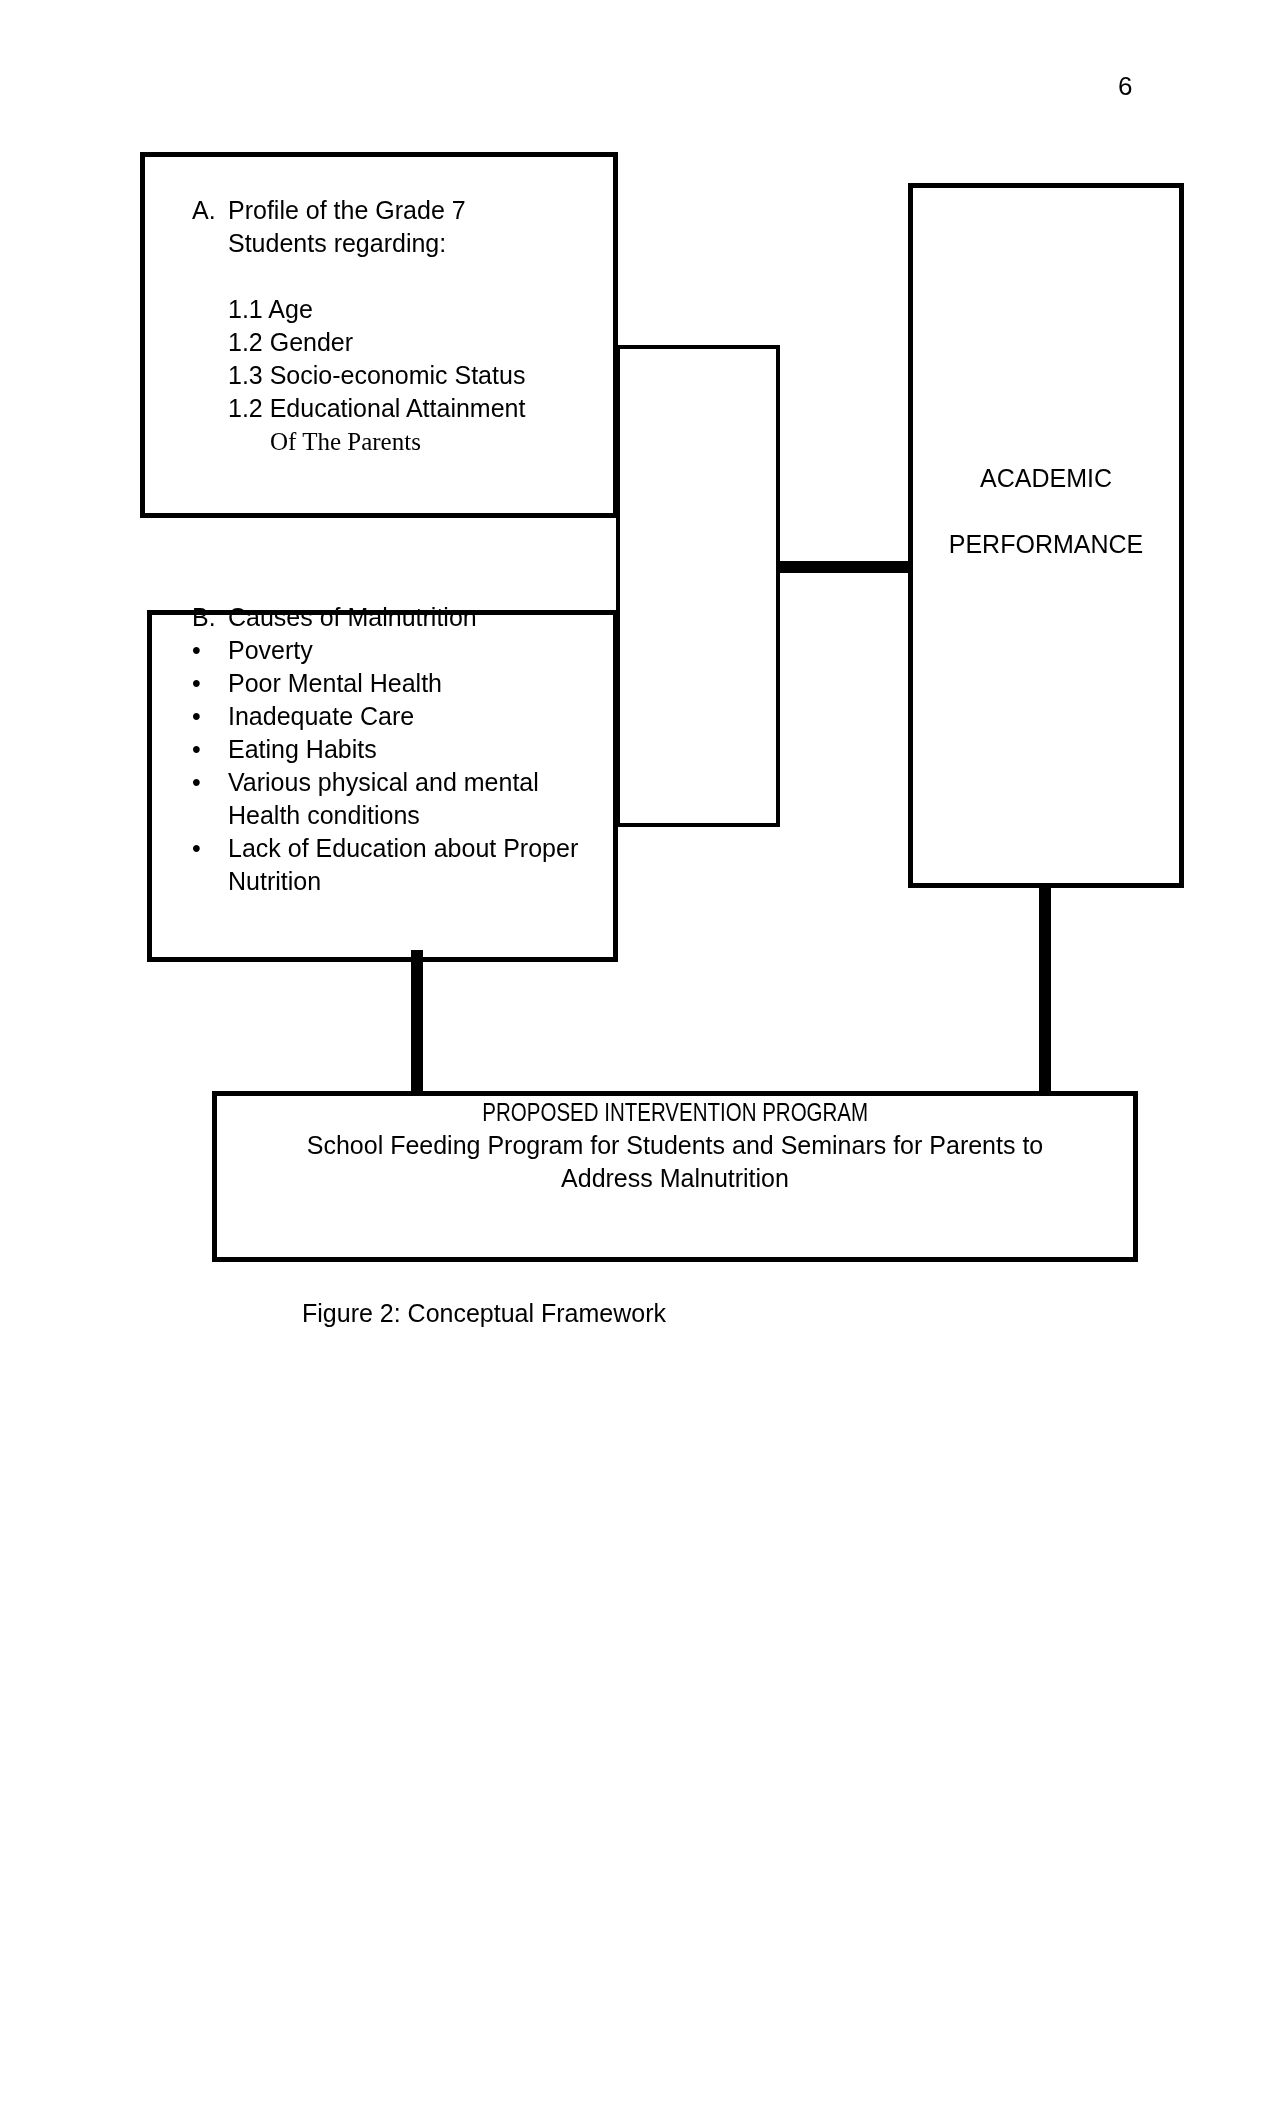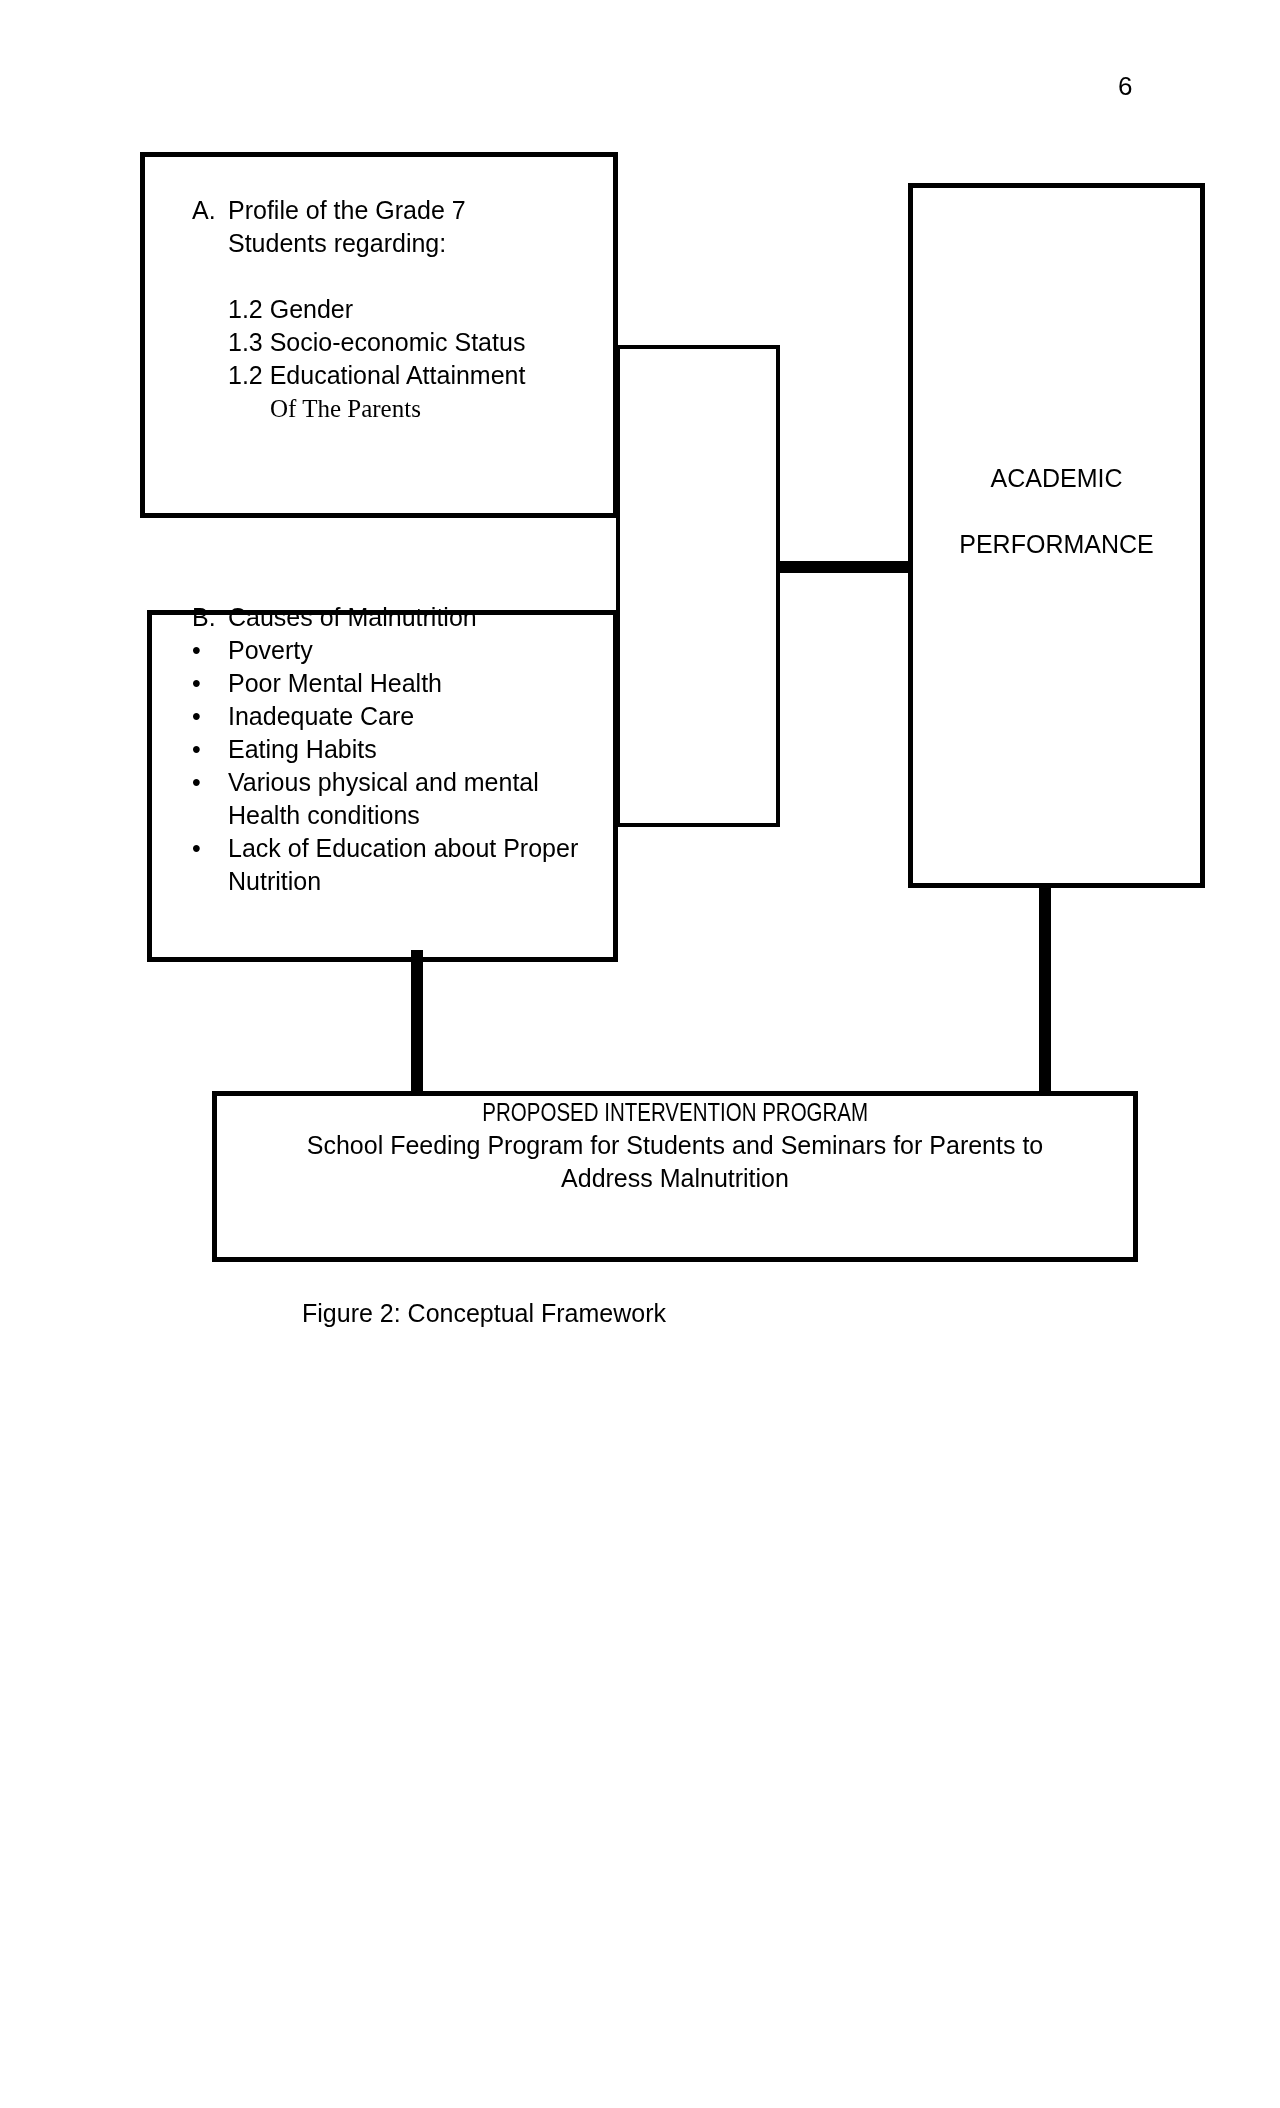--- a/index.html
+++ b/index.html
@@ -48,20 +48,24 @@
     <div class="abs txt" style="left:47px; top:37px; right:5px;">
       <div class="row">
         <span class="gutter">A.</span>
         <span>Profile of the Grade 7</span>
       </div>
       <div class="row">
         <span class="gutter"></span>
         <span>Students regarding:</span>
       </div>
       <div class="spacer-line"></div>
+      <div class="row">
+        <span class="gutter"></span>
+        <span>1.1 Age</span>
+      </div>
       <div class="row">
         <span class="gutter"></span>
         <span>1.2 Gender</span>
       </div>
       <div class="row">
         <span class="gutter"></span>
         <span>1.3 Socio-economic Status</span>
       </div>
       <div class="row">
         <span class="gutter"></span>
@@ -110,21 +114,21 @@
         <span class="gutter">•</span>
         <span>Lack of Education about Proper</span>
       </div>
       <div class="row">
         <span class="gutter"></span>
         <span>Nutrition</span>
       </div>
     </div>
   </div>
 
-  <div class="box" style="left:908px; top:183px; width:297px; height:705px;text-decoration:underline;">
+  <div class="box" style="left:908px; top:183px; width:276px; height:705px;text-decoration:underline;">
     <div class="abs txt center-txt" style="left:0; right:0; top:274px;">
       <div>ACADEMIC</div>
       <div class="spacer-line"></div>
       <div>PERFORMANCE</div>
     </div>
   </div>
 
   <div class="connector" style="left:780px; top:561px; width:128px; height:12px;"></div>
 
   <div class="connector" style="left:411px; top:950px; width:12px; height:145px;"></div>

